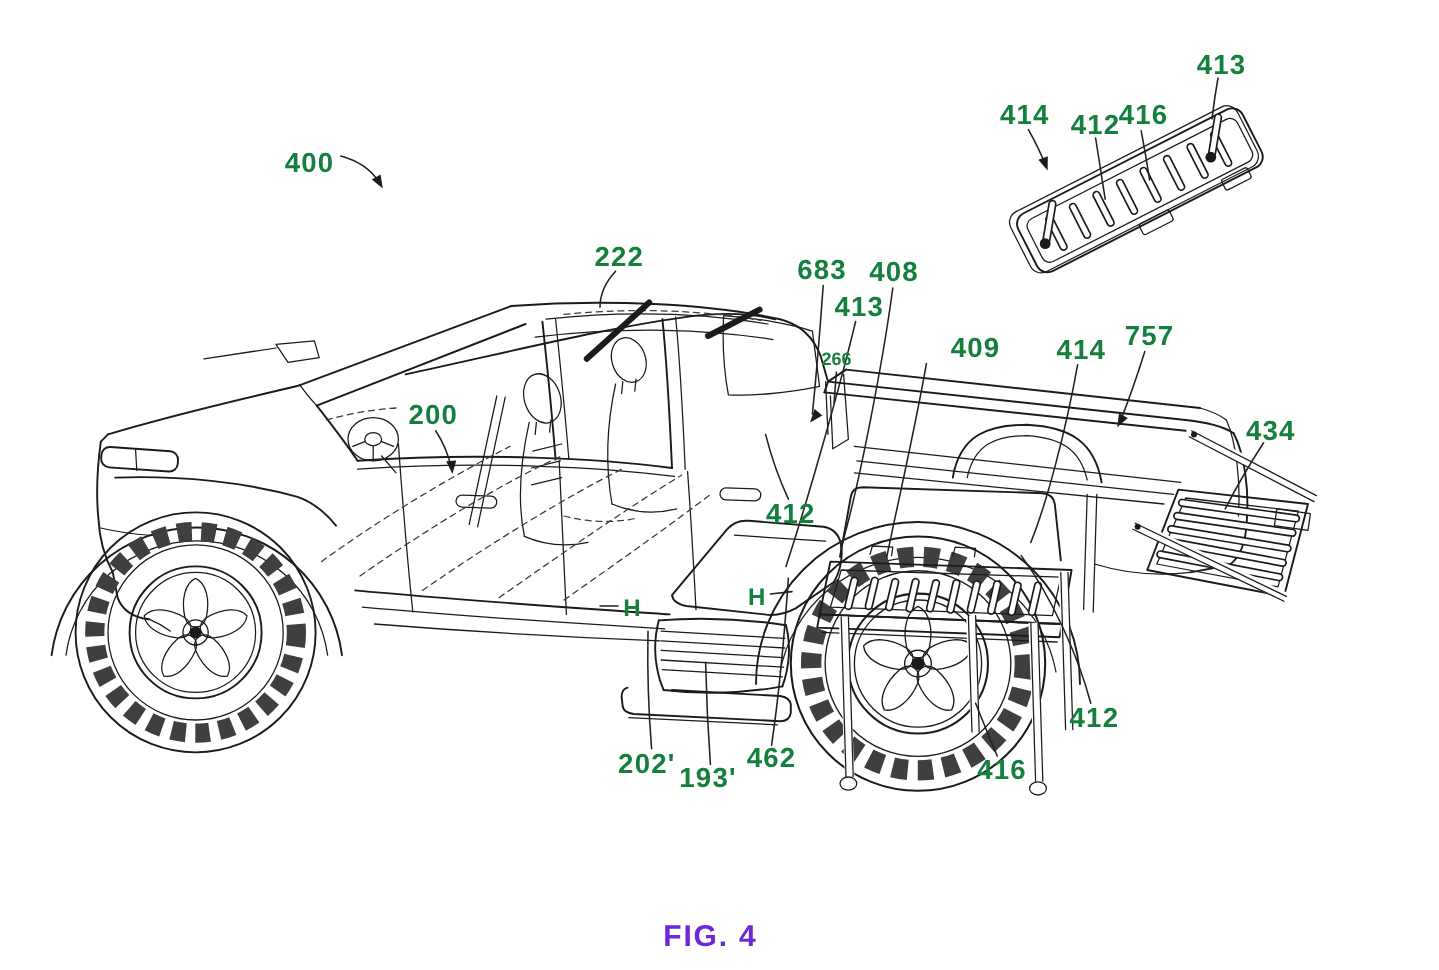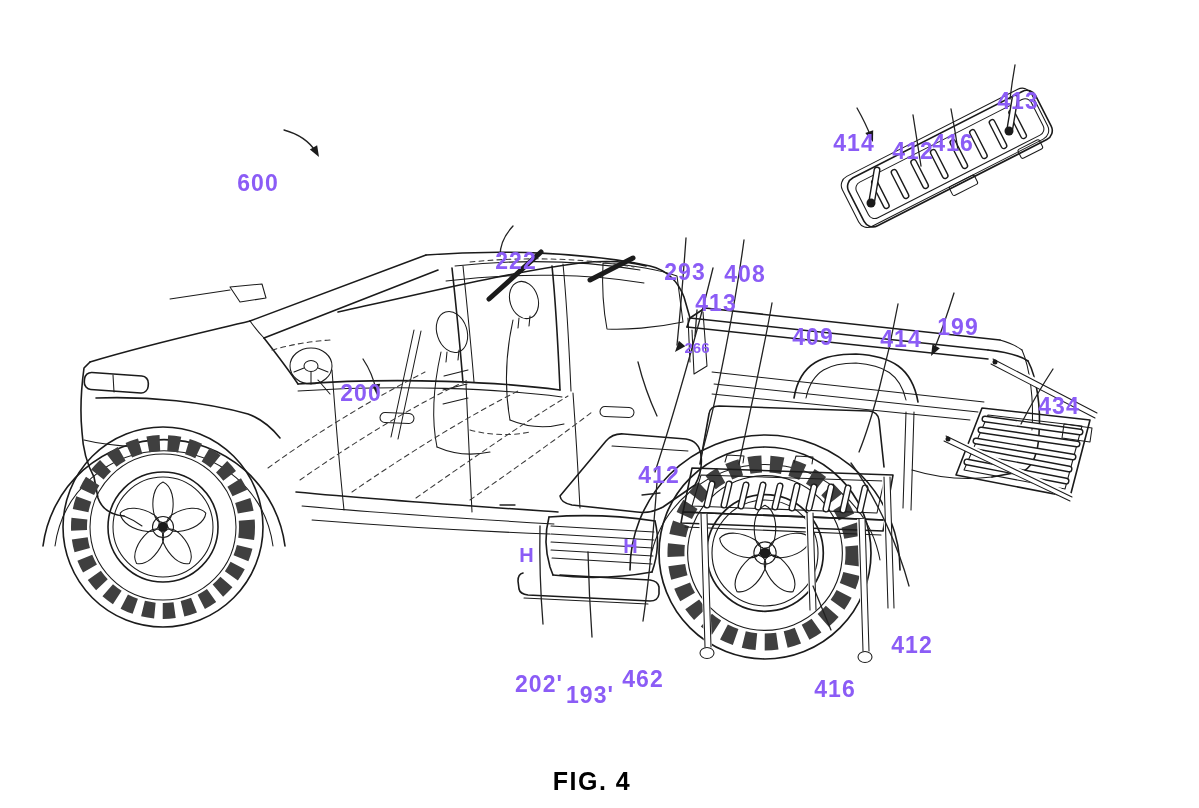--- a/index.html
+++ b/index.html
@@ -1,24 +1,24 @@
 <!DOCTYPE html>
 <html><head>
 <meta charset="utf-8">
 <style>
   html,body{margin:0;padding:0;background:#fff;}
   .stage{position:relative;width:1199px;height:808px;background:#ffffff;overflow:hidden;
          font-family:"Liberation Sans", sans-serif;}
   .stage svg{position:absolute;left:0;top:0;}
   .lbl{position:absolute;transform:translate(-50%,-50%);font-size:23px;font-weight:600;
-       color:#8b5cf6;letter-spacing:1px;white-space:nowrap;margin-top:47px;}
+       color:#15803d;letter-spacing:1px;white-space:nowrap;}
   .lbl.small{font-size:15px;letter-spacing:0;}
   .lbl.sect{font-size:20px;font-weight:700;}
   .caption{position:absolute;transform:translate(-50%,-50%);font-size:25px;font-weight:800;
-       color:#000000;letter-spacing:1.5px;}
+       color:#6d28d9;letter-spacing:1.5px;}
   
   .ln{fill:none;stroke:#1b1b1b;stroke-width:1.6;stroke-linecap:round;stroke-linejoin:round;}
   .thin{fill:none;stroke:#1b1b1b;stroke-width:1.05;stroke-linecap:round;stroke-linejoin:round;}
   .thick{fill:none;stroke:#1b1b1b;stroke-width:5;stroke-linecap:round;}
   .dash{fill:none;stroke:#3a3a3a;stroke-width:1.05;stroke-dasharray:5 4;stroke-linecap:round;}
   .lead{fill:none;stroke:#222;stroke-width:1.3;stroke-linecap:round;}
   .tread{fill:none;stroke:#3f3f3f;stroke-width:16;stroke-dasharray:12 8;}
   .slotB{fill:none;stroke:#1b1b1b;stroke-width:7;stroke-linecap:round;}
   .slotW{fill:none;stroke:#ffffff;stroke-width:4.2;stroke-linecap:round;}
   .wh{fill:none;stroke:#ffffff;stroke-width:8;stroke-linecap:butt;}
@@ -316,30 +316,30 @@
     <path class="fillb" d="M 0 0 L -11 -4.2 L -11 4.2 Z" transform="translate(873 142) rotate(70)"></path>
     <path class="lead" d="M 913 115 Q 917 140 921 166"></path>
     <path class="lead" d="M 951 109 Q 955 130 958 150"></path>
     <path class="lead" d="M 1015 65 Q 1012 82 1010 99"></path>
 
     <path class="lead" d="M 500 505 L 515 505"></path>
     <path class="lead" d="M 642 495 L 660 493"></path>
   </g>
 </svg>
 
-<div class="lbl" style="left:258px;top:136px">600</div>
+<div class="lbl" style="left:258px;top:136px">400</div>
 <div class="lbl" style="left:516px;top:214px">222</div>
 <div class="lbl" style="left:361px;top:346px">200</div>
-<div class="lbl" style="left:685px;top:225px">293</div>
+<div class="lbl" style="left:685px;top:225px">683</div>
 <div class="lbl" style="left:716px;top:256px">413</div>
 <div class="lbl" style="left:745px;top:227px">408</div>
 <div class="lbl" style="left:813px;top:290px">409</div>
 <div class="lbl small" style="left:697px;top:300px">266</div>
 <div class="lbl" style="left:901px;top:292px">414</div>
-<div class="lbl" style="left:958px;top:280px">199</div>
+<div class="lbl" style="left:958px;top:280px">757</div>
 <div class="lbl" style="left:1059px;top:359px">434</div>
 <div class="lbl" style="left:659px;top:428px">412</div>
 <div class="lbl" style="left:539px;top:637px">202'</div>
 <div class="lbl" style="left:590px;top:648px">193'</div>
 <div class="lbl" style="left:643px;top:632px">462</div>
 <div class="lbl" style="left:835px;top:642px">416</div>
 <div class="lbl" style="left:912px;top:598px">412</div>
 <div class="lbl" style="left:854px;top:96px">414</div>
 <div class="lbl" style="left:913px;top:104px">412</div>
 <div class="lbl" style="left:953px;top:96px">416</div>

